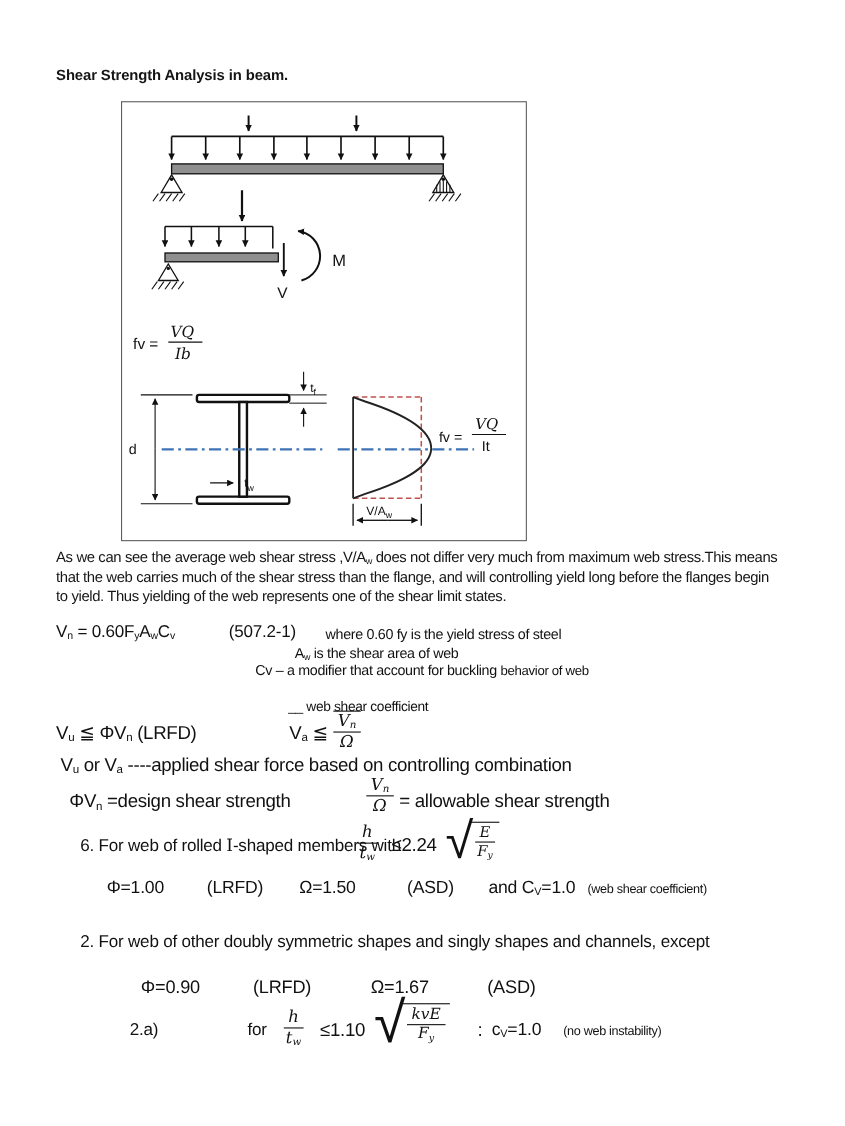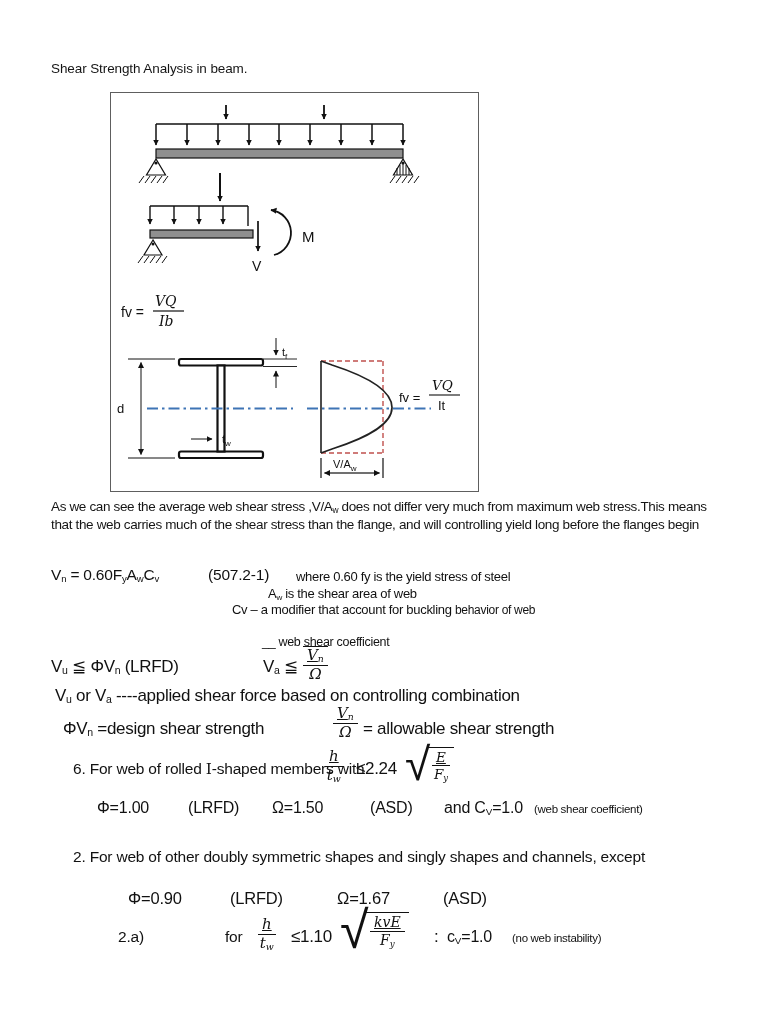--- a/index.html
+++ b/index.html
@@ -1,30 +1,30 @@
 <!DOCTYPE html>
 <html><head>
 <meta charset="utf-8">
 <style>
   html,body{margin:0;padding:0;background:#fff;}
   .page{position:relative;width:768px;height:1024px;background:#ffffff;overflow:hidden;
         font-family:"Liberation Sans",sans-serif;color:#111;}
   .abs{position:absolute;white-space:nowrap;line-height:1.2;}
-  .title{font-size:13.5px;font-weight:normal;letter-spacing:-0.1px;color:#151515;}
+  .title{font-size:13.5px;font-weight:bold;letter-spacing:-0.1px;color:#151515;}
   .body-txt{font-size:13.5px;letter-spacing:-0.35px;color:#151515;}
   .note{font-size:13px;letter-spacing:-0.3px;}
   .note-sm{font-size:12.5px;letter-spacing:-0.3px;}
   .eq-big{font-size:17px;letter-spacing:-0.3px;}
   .eq-md{font-size:15.5px;letter-spacing:-0.2px;}
   .eq-phi{font-size:16px;letter-spacing:-0.2px;}
   .paren-sm{font-size:11.5px;letter-spacing:-0.3px;}
   sub{font-size:62%;line-height:0;position:relative;top:0.22em;vertical-align:baseline;}
   .math{font-family:"DejaVu Serif",serif;font-style:italic;}
   .frac{display:inline-flex;flex-direction:column;align-items:center;text-align:center;line-height:1.05;vertical-align:middle;}
-  .frac .num{border-bottom:1.3px solid #111;padding:0 4px 1px;text-decoration:underline;}
+  .frac .num{border-bottom:1.3px solid #111;padding:0 4px 1px;}
   .frac .num.overtop{border-top:1.3px solid #111;padding-top:1px;}
   .frac .den{padding-top:1px;}
   .sqrt{position:relative;display:inline-block;}
   .sqrt .sign{position:absolute;left:-3px;top:-6px;line-height:1;font-family:"DejaVu Sans",sans-serif;font-weight:200;}
   .sqrt .rand{display:inline-block;border-top:1.6px solid #111;padding:2px 4px 0 4px;margin-left:20px;}
   .fig-box{position:absolute;left:110px;top:92px;width:367px;height:398px;border:1px solid #5e5e5e;background:#fff;}
   svg text{font-family:"Liberation Sans",sans-serif;}
   svg .mtxt{font-family:"DejaVu Serif",serif;font-style:italic;}
 </style>
 </head>
@@ -150,20 +150,21 @@
           <line x1="241" y1="380" x2="213.5" y2="380" marker-end="url(#ah)"></line>
           <line x1="241" y1="380" x2="268.5" y2="380" marker-end="url(#ah)"></line>
           <text x="222" y="375" font-size="11" fill="#111" stroke="none"><tspan>V/A</tspan><tspan dy="3" font-size="8">w</tspan></text>
         </g>
       </g>
     </svg>
   </div>
 
   <div class="abs body-txt" style="left:51px;top:499px;"><span>As we can see the average web shear stress ,V/A</span><sub>w</sub><span> does not differ very much from maximum web stress.This means</span></div>
   <div class="abs body-txt" style="left:51px;top:517px;">that the web carries much of the shear stress than the flange, and will controlling  yield long before the flanges begin</div>
+  <div class="abs body-txt" style="left:51px;top:534px;">to yield. Thus yielding of the web represents one of the shear limit states.</div>
 
   <div class="abs eq-md" style="left:51px;top:566px;"><span>V</span><sub>n</sub><span> = 0.60F</span><sub>y</sub><span>A</span><sub>w</sub><span>C</span><sub>v</sub></div>
   <div class="abs eq-md" style="left:208px;top:566px;">(507.2-1)</div>
   <div class="abs note" style="left:296px;top:569px;">where 0.60 fy is the yield stress of steel</div>
 
   <div class="abs note" style="left:268px;top:586px;"><span>A</span><sub>w</sub><span> is the shear area of web</span></div>
   <div class="abs note" style="left:232px;top:602px;"><span>Cv – a modifier that account for buckling </span><span style="font-size:12px;">behavior of web</span></div>
   <div class="abs note-sm" style="left:262px;top:635px;">__ web shear coefficient</div>
 
   <div class="abs eq-big" style="left:51px;top:657px;"><span>V</span><sub>u</sub><span> ≦ </span><span>ΦV</span><sub>n</sub><span>  (LRFD)</span></div>

